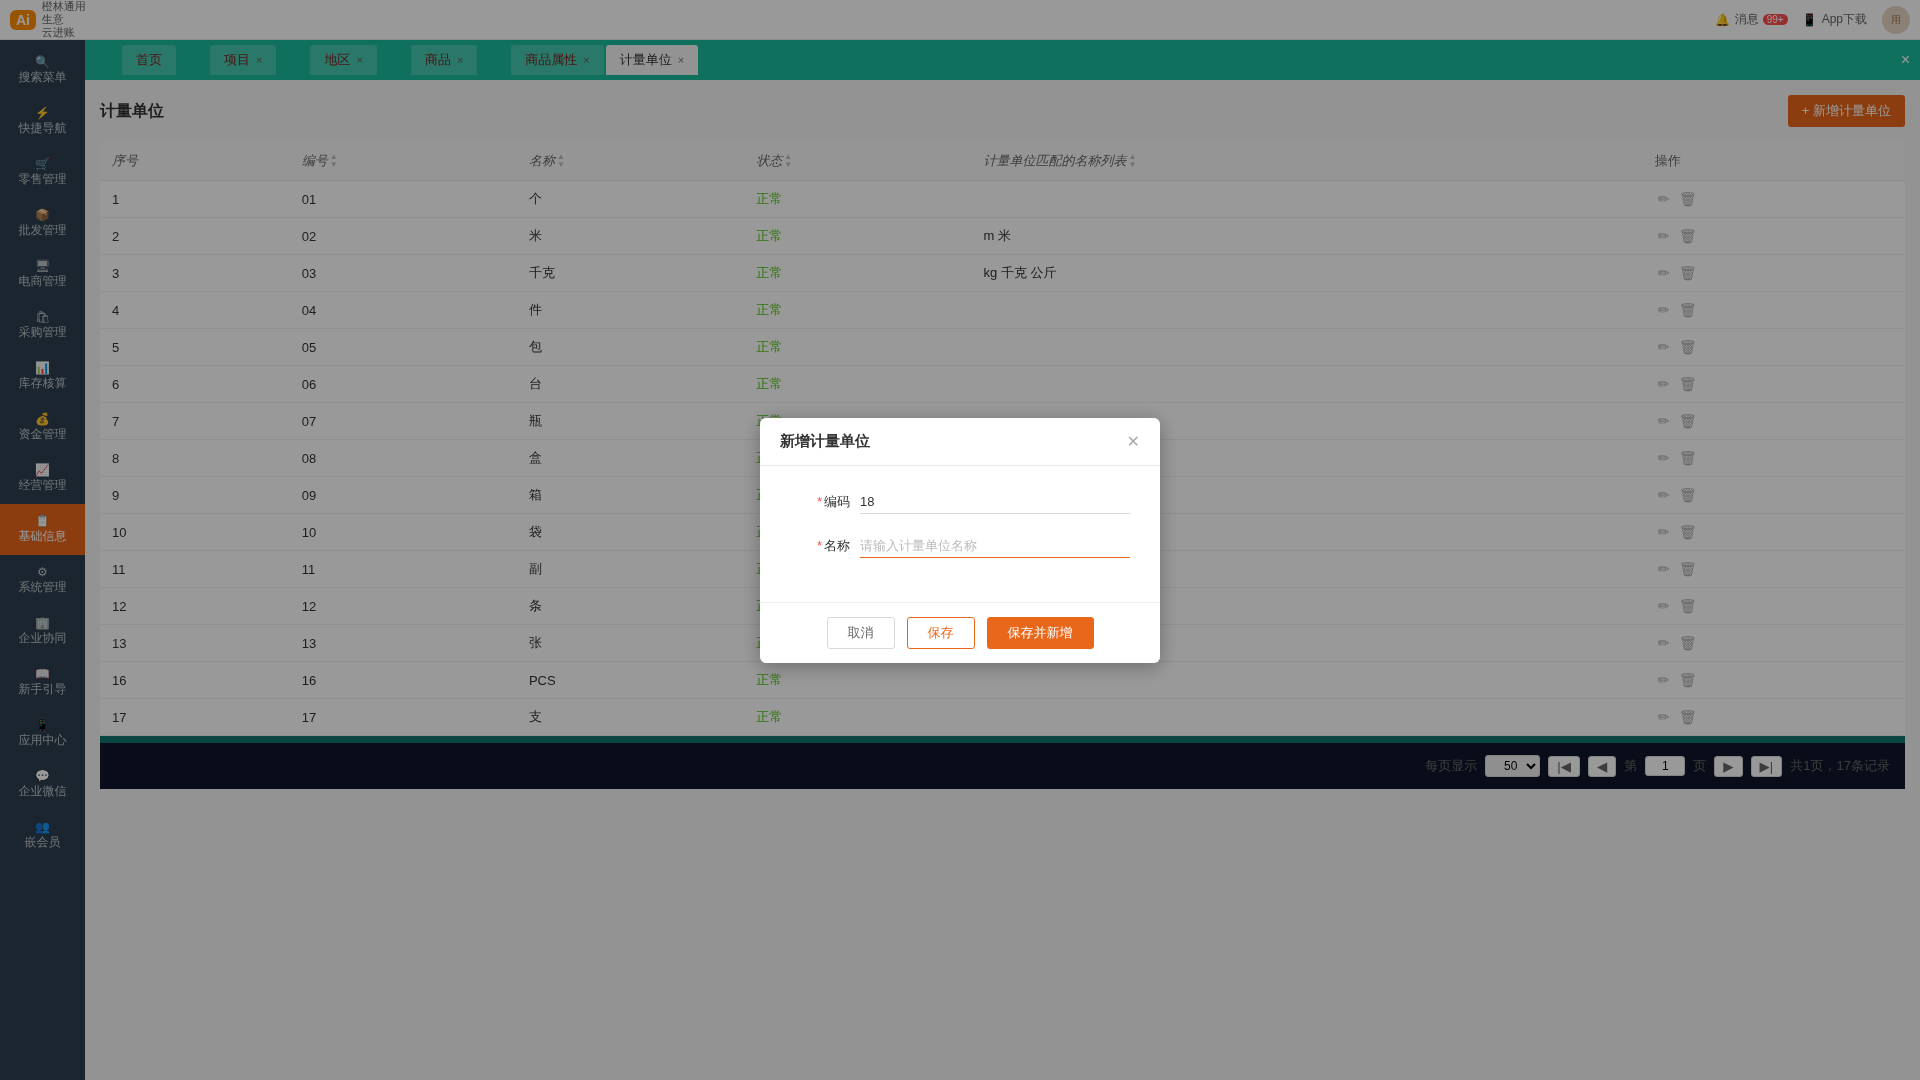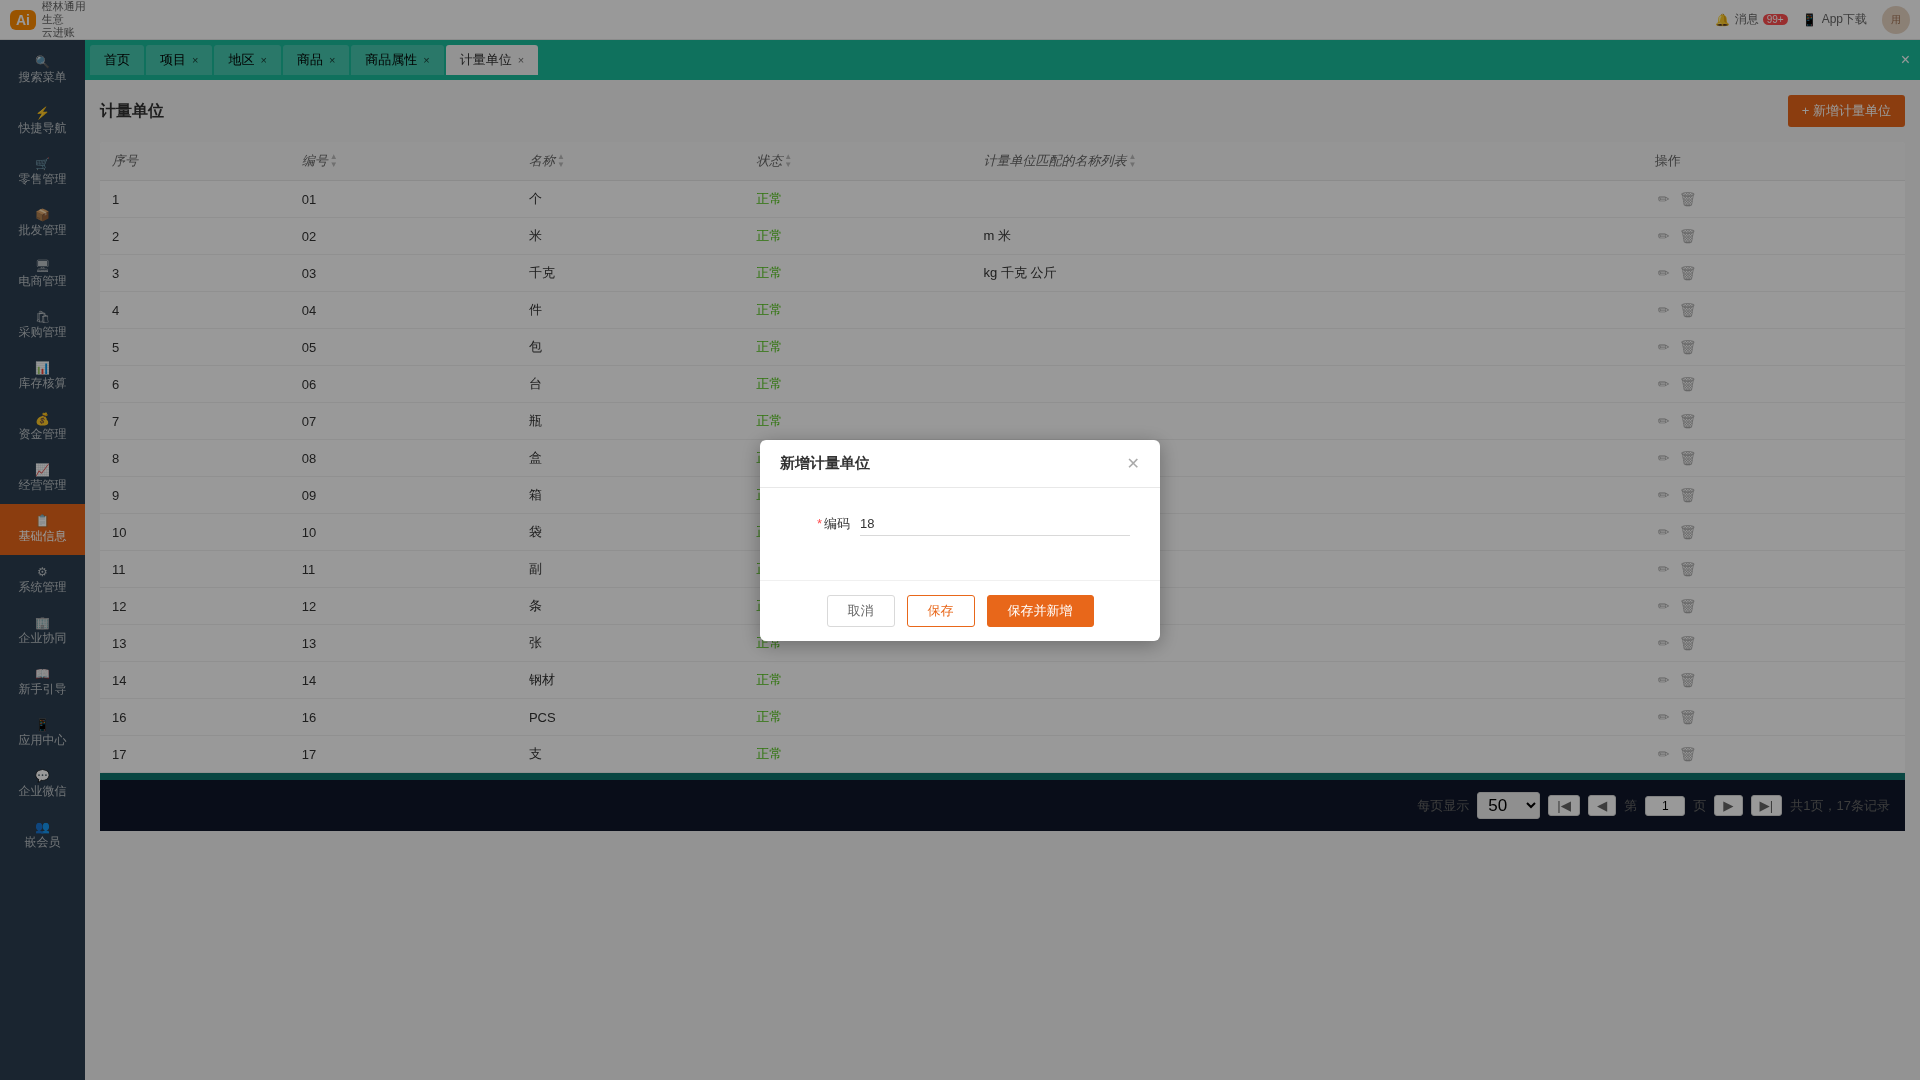--- a/index.html
+++ b/index.html
@@ -24,41 +24,41 @@
     .sidebar-item { width: 100%; padding: 10px 5px; text-align: center; color: #bdc3c7; font-size: 12px; cursor: pointer; }
     .sidebar-item.active { background: #e8671a; color: white; }
 
     
     .content-area { flex: 1; display: flex; flex-direction: column; overflow: hidden; }
 
     
     .tab-bar { height: 40px; background: #1abc9c; display: flex; align-items: center; padding: 0 5px; gap: 2px; position: relative; }
     .tab { display: flex; align-items: center; padding: 6px 14px; border-radius: 3px 3px 0 0; font-size: 13px; cursor: pointer; gap: 6px; }
     .tab.active { background: #f5f5f5; color: #333; }
-    .tab.inactive { background: rgba(255,255,255,0.2); color: #000000; }
+    .tab.inactive { background: rgba(255,255,255,0.2); color: #7f1d1d; margin-left: 32px; }
     .tab-close { font-size: 11px; cursor: pointer; opacity: 0.7; }
     .tab-bar-close { position: absolute; right: 10px; color: white; cursor: pointer; font-size: 16px; }
 
     
     .page-content { flex: 1; background: #f5f5f5; padding: 15px; overflow: auto; }
     .page-header { display: flex; align-items: center; justify-content: space-between; margin-bottom: 15px; }
     .page-title { font-size: 16px; font-weight: bold; color: #333; }
     .add-btn { background: #e8671a; color: white; border: none; padding: 7px 14px; border-radius: 3px; cursor: pointer; font-size: 13px; }
 
     
     .table-container { background: white; border-radius: 4px; overflow: hidden; }
     .data-table { width: 100%; border-collapse: collapse; }
     .data-table th { background: #f9f9f9; padding: 10px 12px; text-align: left; font-weight: normal; color: #666; border-bottom: 1px solid #e8e8e8; font-size: 13px; }
     .data-table td { padding: 9px 12px; border-bottom: 1px solid #f0f0f0; color: #333; font-size: 13px; }
     .status-normal { color: #52c41a; }
     .action-btn { color: #aaa; cursor: pointer; margin: 0 3px; font-size: 14px; }
 
     
     .pagination-bar { padding: 12px 15px; display: flex; align-items: center; justify-content: flex-end; gap: 8px; font-size: 13px; color: #666; background: #0f172a; border-top: 7px solid #0f766e; }
-    .page-select { border: 1px solid #d9d9d9; border-radius: 3px; padding: 2px 6px; font-size: 17px; }
+    .page-select { border: 1px solid #d9d9d9; border-radius: 3px; padding: 2px 6px; font-size: 12px; text-align: right; }
     .page-nav-btn { border: 1px solid #d9d9d9; background: white; padding: 2px 8px; border-radius: 3px; cursor: pointer; color: #666; }
     .page-input { border: 1px solid #d9d9d9; border-radius: 3px; padding: 2px 6px; width: 40px; text-align: center; font-size: 12px; }
 
     
     .modal-overlay { position: fixed; top: 0; left: 0; right: 0; bottom: 0; background: rgba(0,0,0,0.4); display: flex; align-items: center; justify-content: center; z-index: 1000; }
     .modal { background: white; border-radius: 6px; width: 400px; box-shadow: 0 4px 20px rgba(0,0,0,0.3); }
     .modal-header { padding: 14px 20px; border-bottom: 1px solid #e8e8e8; display: flex; align-items: center; justify-content: space-between; }
     .modal-title { font-size: 15px; font-weight: bold; color: #333; }
     .modal-close { cursor: pointer; color: #aaa; font-size: 16px; }
     .modal-body { padding: 24px 30px; }
@@ -399,31 +399,20 @@
       <td>13</td>
       <td>张</td>
       <td><span class="status-normal">正常</span></td>
       <td></td>
       <td>
         <span class="action-btn">✏</span>
         <span class="action-btn">🗑</span>
       </td>
     </tr>
                 <tr>
-      <td>14</td>
-      <td>14</td>
-      <td>钢材</td>
-      <td><span class="status-normal">正常</span></td>
-      <td></td>
-      <td>
-        <span class="action-btn">✏</span>
-        <span class="action-btn">🗑</span>
-      </td>
-    </tr>
-                <tr>
       <td>16</td>
       <td>16</td>
       <td>PCS</td>
       <td><span class="status-normal">正常</span></td>
       <td></td>
       <td>
         <span class="action-btn">✏</span>
         <span class="action-btn">🗑</span>
       </td>
     </tr>
@@ -468,20 +457,26 @@
       <span class="modal-title">新增计量单位</span>
       <span class="modal-close">✕</span>
     </div>
     <div class="modal-body">
       <div class="form-item">
         <div class="form-label">
           <span class="required-star">*</span><span>编码</span>
         </div>
         <input class="form-input" value="18" style="">
       </div>
+      <div class="form-item">
+        <div class="form-label">
+          <span class="required-star">*</span><span>名称</span>
+        </div>
+        <input class="form-input active-border" placeholder="请输入计量单位名称" style="">
+      </div>
     </div>
     <div class="modal-footer">
       <button class="btn-cancel">取消</button>
       <button class="btn-save">保存</button>
       <button class="btn-save-new">保存并新增</button>
     </div>
   </div>
 </div>
 
 </body></html>

